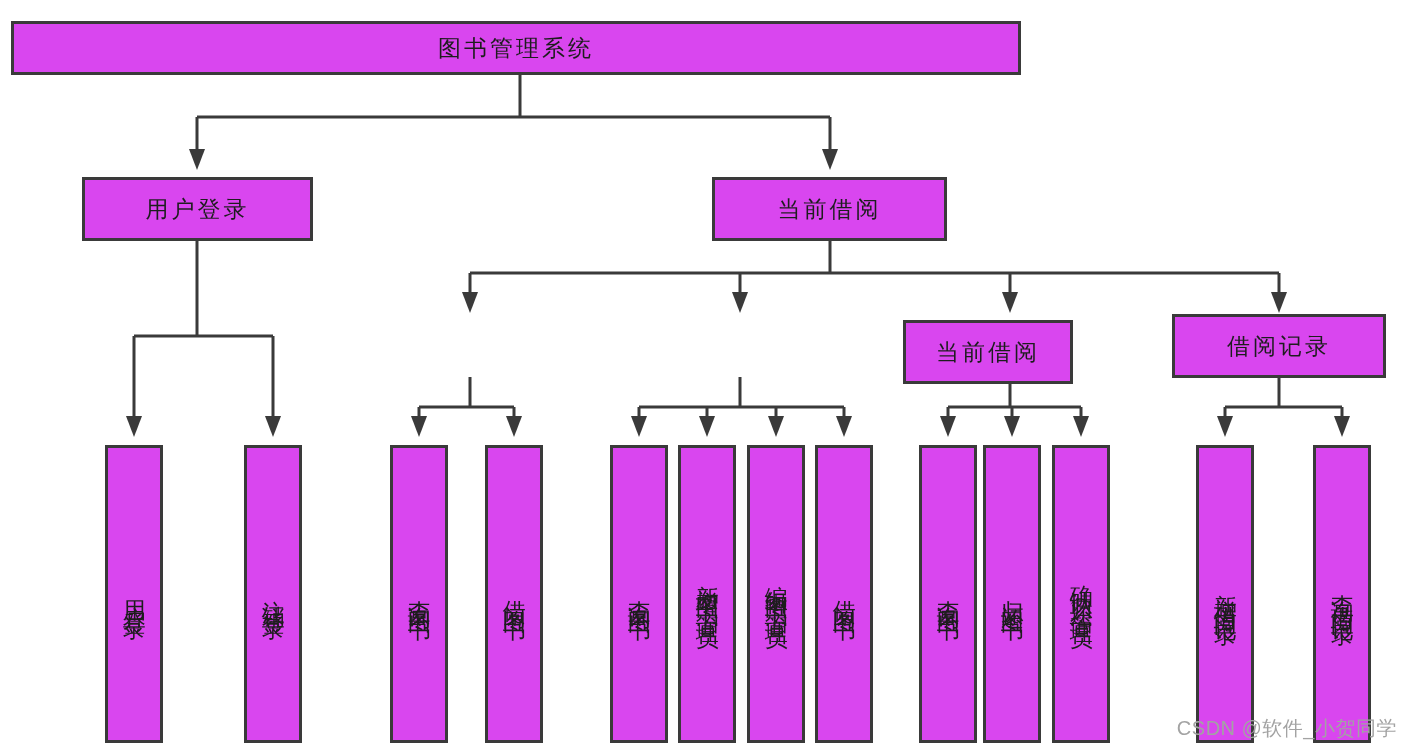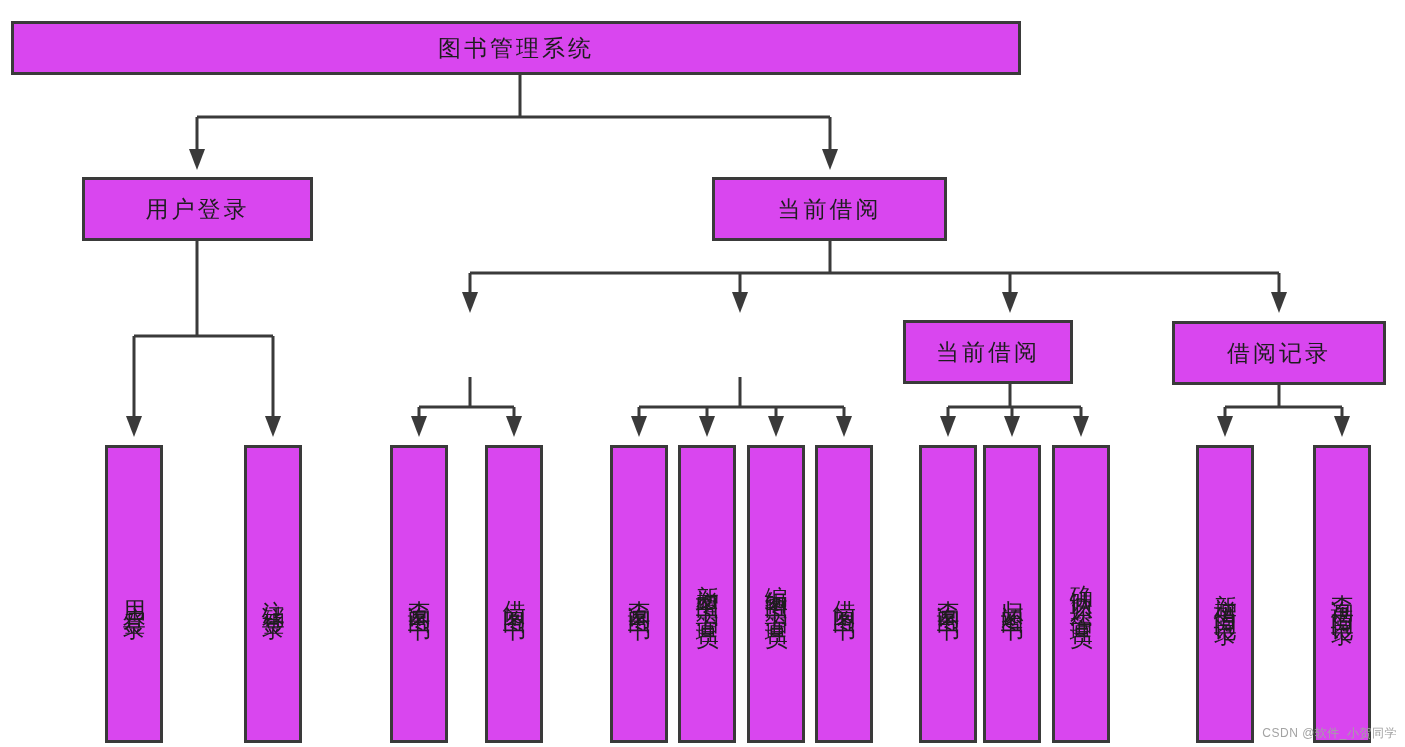--- a/index.html
+++ b/index.html
@@ -34,21 +34,21 @@
   .vlabel{
     writing-mode:vertical-rl;
     font-size:23px;
     line-height:1.1;
     letter-spacing:6px;
     white-space:nowrap;
   }
   .watermark{
     position:absolute;
     right:8px;bottom:5px;
-    font-size:12px;
+    font-size:20px;
     color:var(--watermark);
     letter-spacing:0.5px;
     white-space:nowrap;
   }
 </style>
 </head>
 <body>
 
 <div class="canvas">
 
@@ -109,21 +109,21 @@
   <div class="node branch-node" style="left:82px;top:169px;width:231px;">
     <span class="hlabel">用户登录</span>
   </div>
   <div class="node branch-node" style="left:712px;top:169px;width:235px;">
     <span class="hlabel">当前借阅</span>
   </div>
 
   <div class="node branch-node" style="left:903px;top:312px;width:170px;">
     <span class="hlabel">当前借阅</span>
   </div>
-  <div class="node branch-node" style="left:1172px;top:313px;width:214px;">
+  <div class="node branch-node" style="left:1172px;top:306px;width:214px;">
     <span class="hlabel">借阅记录</span>
   </div>
 
   <div class="node leaf" style="left:105px;">
     <span class="vlabel">用户登录</span>
   </div>
   <div class="node leaf" style="left:244px;">
     <span class="vlabel">注销登录</span>
   </div>
   <div class="node leaf" style="left:390px;">

